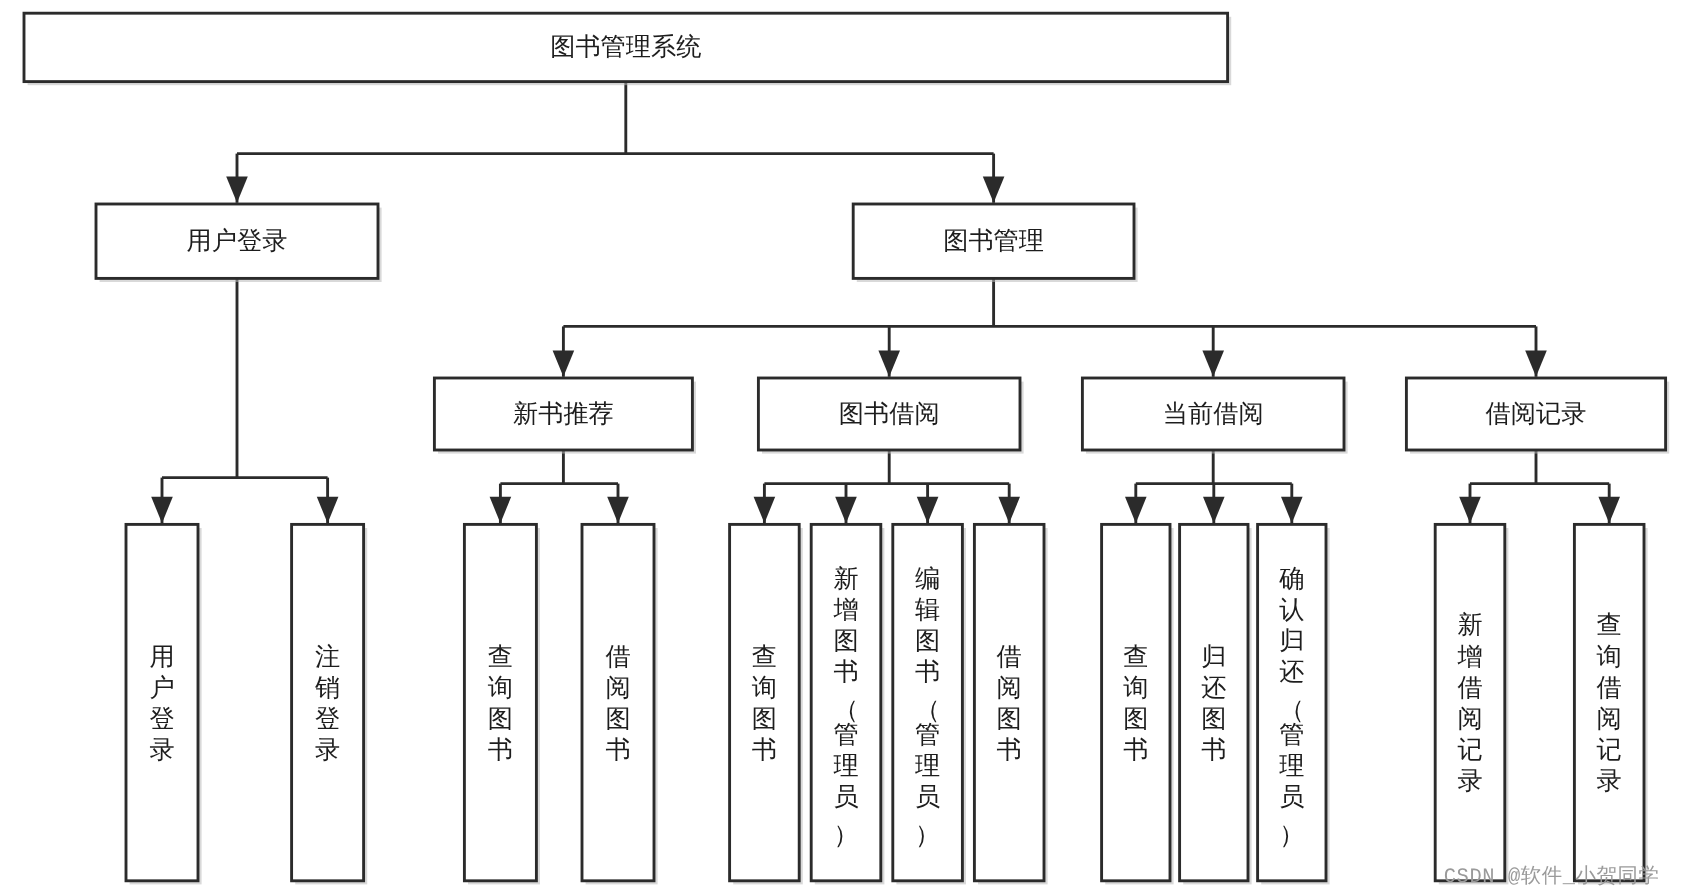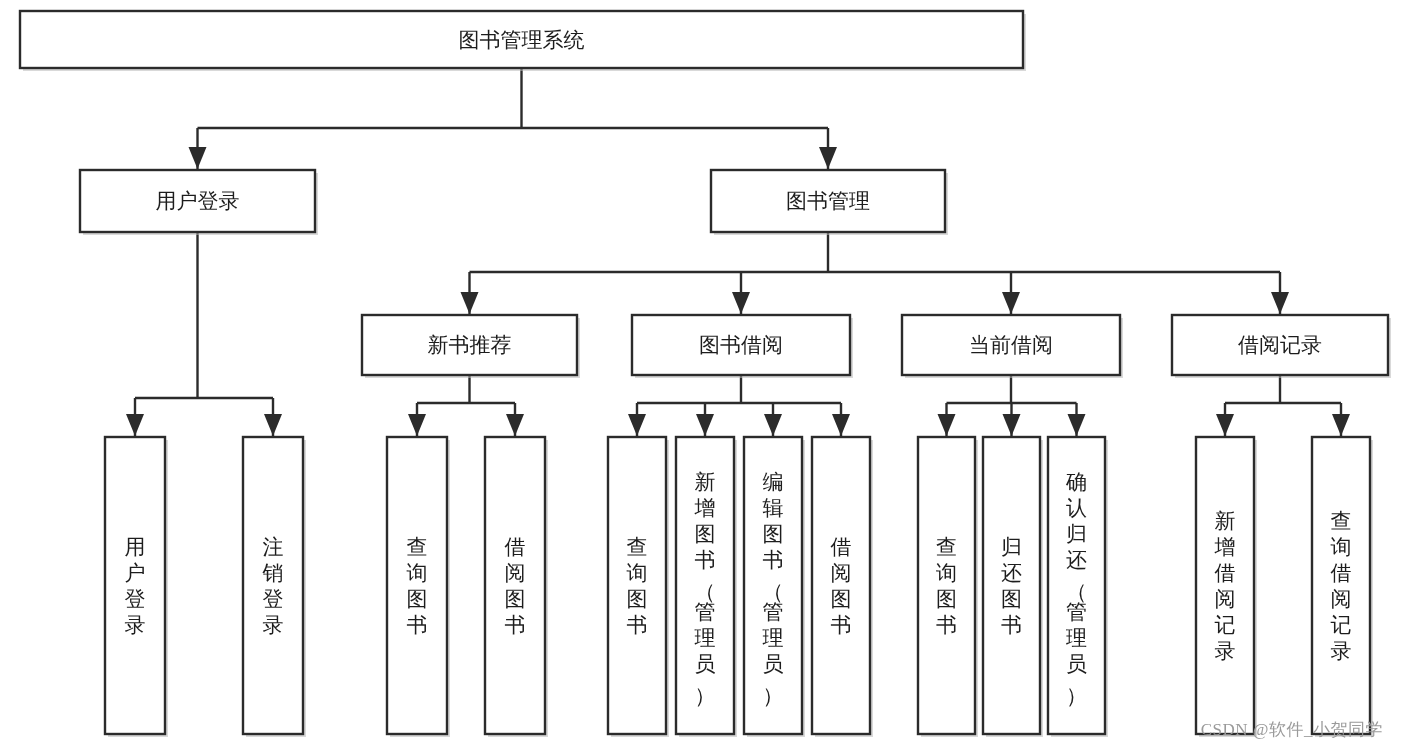--- a/index.html
+++ b/index.html
@@ -54,21 +54,21 @@
   .node-label-v {
     font-family: "DejaVu Sans", "Liberation Sans", sans-serif;
     fill: #1d1d1d;
     font-size: 21px;
     text-anchor: middle;
   }
   .watermark {
     position: absolute;
     right: 8px;
     bottom: 6px;
-    font-family: Liberation Serif, serif;
+    font-family: Liberation Mono, monospace;
     font-size: 17px;
     color: #9a9a9a;
     letter-spacing: 0.5px;
     white-space: nowrap;
     pointer-events: none;
   }
 </style>
 </head>
 <body>
 

